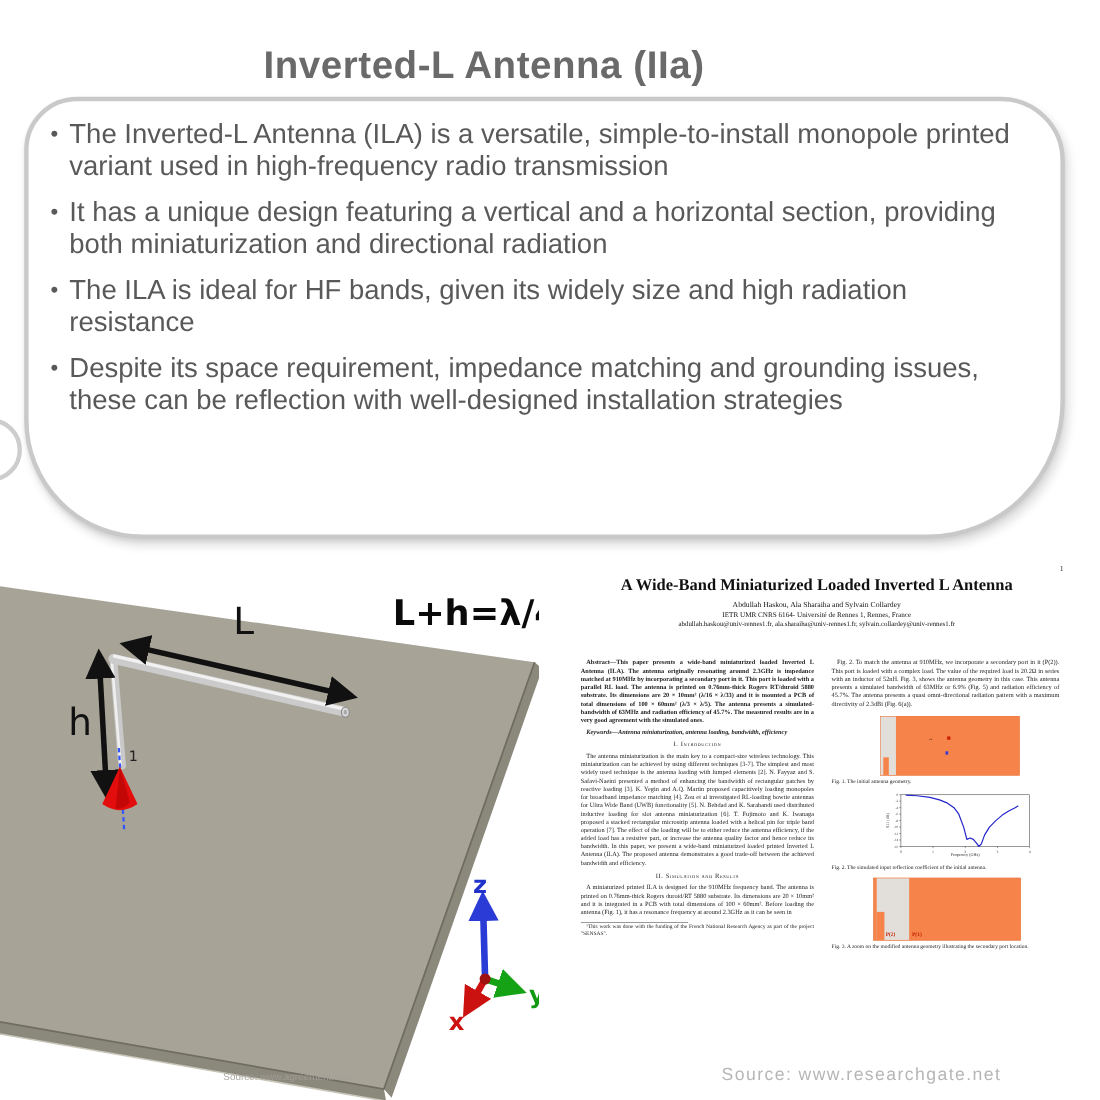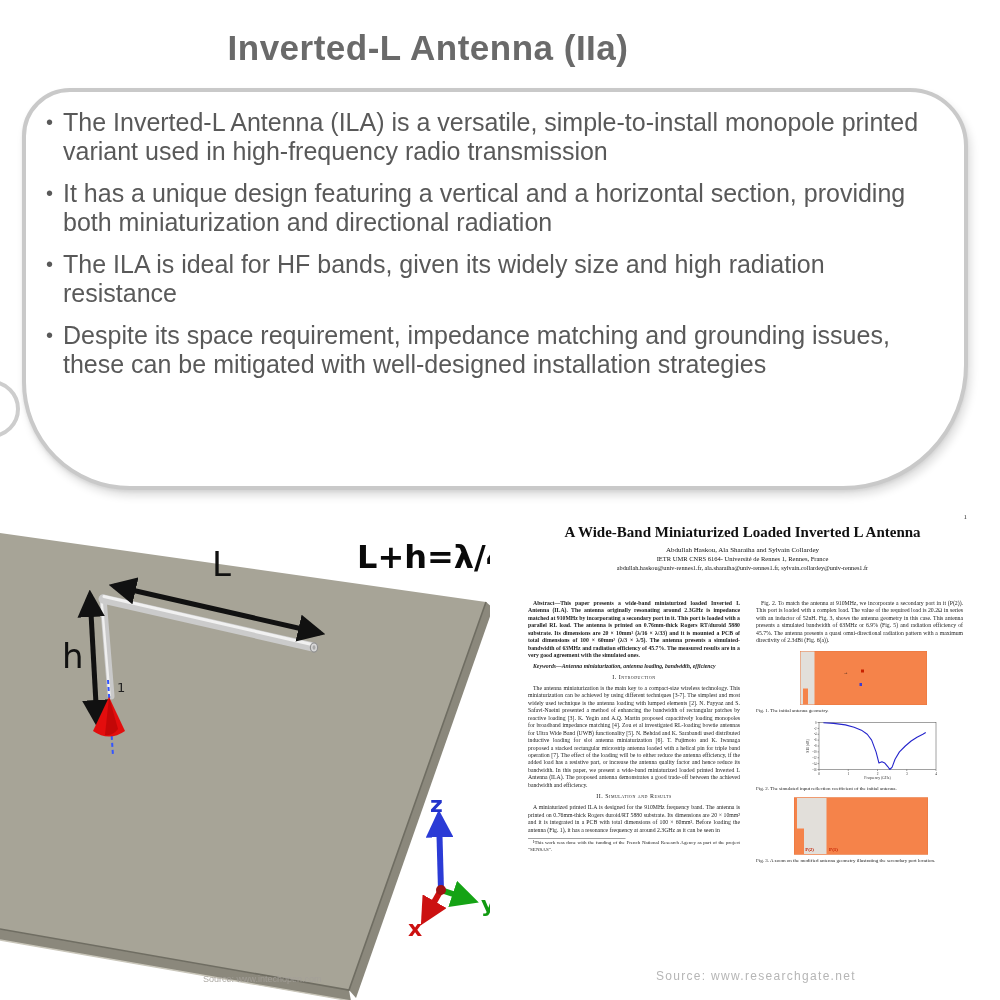--- a/index.html
+++ b/index.html
@@ -1,19 +1,19 @@
 <!DOCTYPE html>
 <html><head>
 <meta charset="utf-8">
 <style>
   html,body{margin:0;padding:0;width:1000px;height:1000px;background:#fff;overflow:hidden;position:relative;
             font-family:"Liberation Sans",sans-serif;}
   
   .page-title{position:absolute;top:24px;left:0;width:848px;text-align:center;
-              font-size:35px;font-weight:600;color:#6a6a6a;letter-spacing:.5px;margin:4px;}
+              font-size:35px;font-weight:600;color:#6a6a6a;letter-spacing:.5px;margin:16px;}
   
   .callout{position:absolute;left:22px;top:88px;width:938px;height:394px;background:#fff;
            border:4px solid #c9c9c9;border-radius:48px 58px 125px 108px;
            box-shadow:3px 6px 9px rgba(0,0,0,.13),0 2px 3px rgba(0,0,0,.06);}
   .callout ul{list-style:none;margin:0;padding:16px 26px 0 20px;}
   .callout li{display:flex;gap:10px;margin-bottom:13px;font-size:25px;line-height:1.16;color:#595959;}
   .callout .dot{flex:0 0 auto;font-size:20px;line-height:1.4;color:#595959;}
   .arc-fragment{position:absolute;left:-38px;top:380px;width:50px;height:50px;border:4px solid #cdcdcd;
                 border-radius:50%;background:#fff;}
   
@@ -50,21 +50,21 @@
   .fig3 .notch{left:2%;bottom:0;width:5%;height:45%;}
   .mark{position:absolute;font-size:10px;line-height:1;}
   .m-arrow{left:34%;top:34%;color:#111;}
   .m-red{left:48%;top:34%;width:6px;height:6px;background:#c92200;}
   .m-blue{left:47%;top:60%;width:5px;height:6px;background:#3b3bd0;}
   .portlbl{position:absolute;bottom:3%;font-size:10px;font-weight:bold;color:#c41f00;font-family:"Liberation Serif",serif;}
   .p2{left:8%;}  .p1{left:26%;}
   .plot{margin:10px 0 2px 96px;background:#fff;}
   
   .src-left{position:absolute;left:203px;top:974px;font-size:9px;color:#a39f99;opacity:.9;}
-  .src-right{position:absolute;left:656px;top:969px;font-size:12px;color:#b6b6b6;letter-spacing:1.3px;}
+  .src-right{position:absolute;left:656px;top:969px;font-size:16px;color:#b6b6b6;letter-spacing:1.3px;}
 </style>
 </head>
 <body>
 
 <h1 class="page-title">Inverted-L Antenna (IIa)</h1>
 
 <section class="callout">
   <ul>
     <li>
         <span class="dot">•</span>
@@ -73,21 +73,21 @@
     <li>
         <span class="dot">•</span>
         <span>It has a unique design featuring a vertical and a horizontal section, providing both miniaturization and directional radiation</span>
       </li>
     <li>
         <span class="dot">•</span>
         <span>The ILA is ideal for HF bands, given its widely size and high radiation resistance</span>
       </li>
     <li>
         <span class="dot">•</span>
-        <span>Despite its space requirement, impedance matching and grounding issues, these can be mitigated with well-designed installation strategies</span>
+        <span>Despite its space requirement, impedance matching and grounding issues, these can be reflection with well-designed installation strategies</span>
       </li>
   </ul>
 </section>
 <div class="arc-fragment"></div>
 
 <svg class="scene" viewBox="0 0 500 500">
   <defs>
     <marker id="ah" viewBox="0 0 10 10" refX="8" refY="5" markerWidth="5.5" markerHeight="5.5" orient="auto-start-reverse">
       <path d="M0,0 L10,5 L0,10 z" fill="#111"></path>
     </marker>
@@ -206,14 +206,14 @@
     <div class="figgeom fig3">
       <div class="strip"></div>
       <div class="notch"></div>
       <span class="portlbl p2">P(2)</span>
       <span class="portlbl p1">P(1)</span>
     </div>
     <p class="caption">Fig. 3.  A zoom on the modified antenna geometry illustrating the secondary port location.</p>
   </div>
 </section>
 
-<div class="src-left">Source: www.intechopen.com</div>
+<div class="src-left">Source: www.agreement.com</div>
 <div class="src-right">Source: www.researchgate.net</div>
 
 </body></html>

